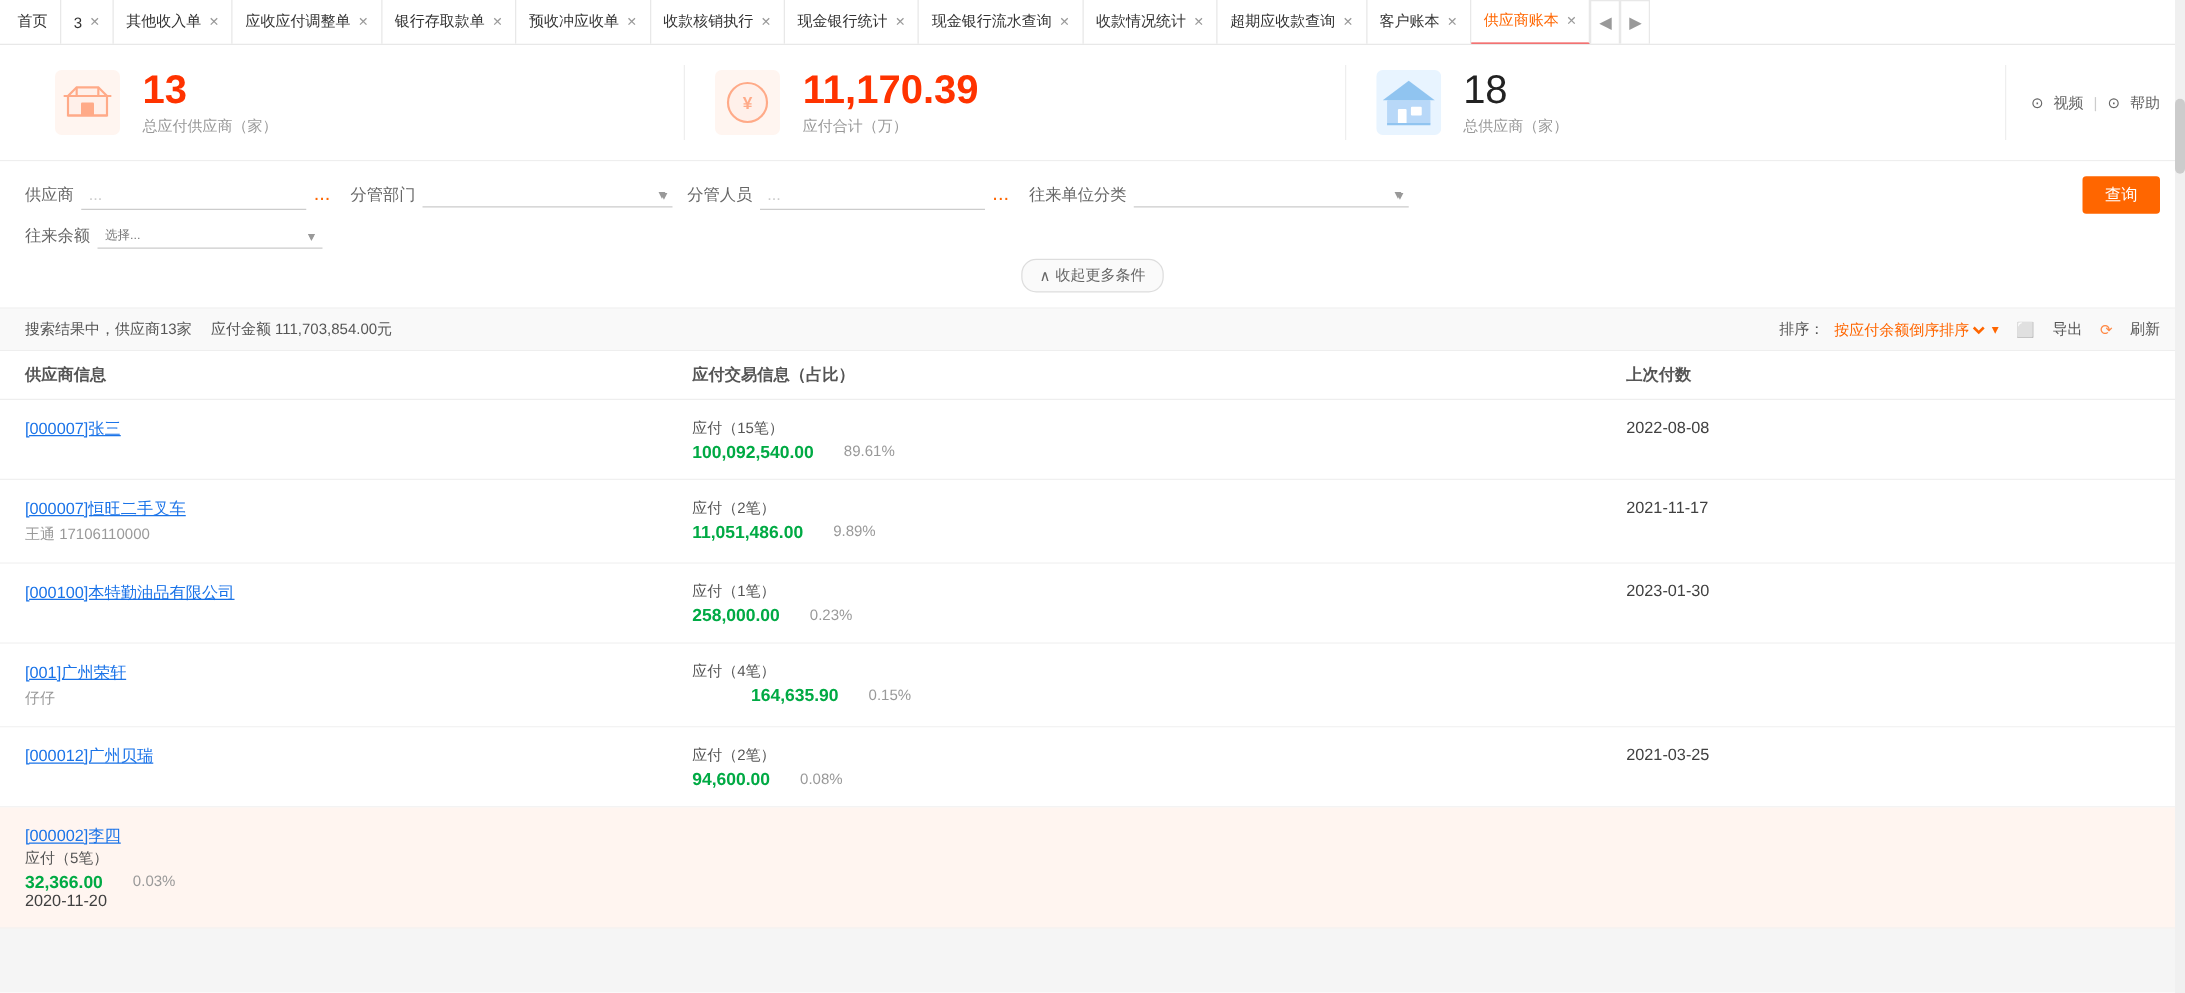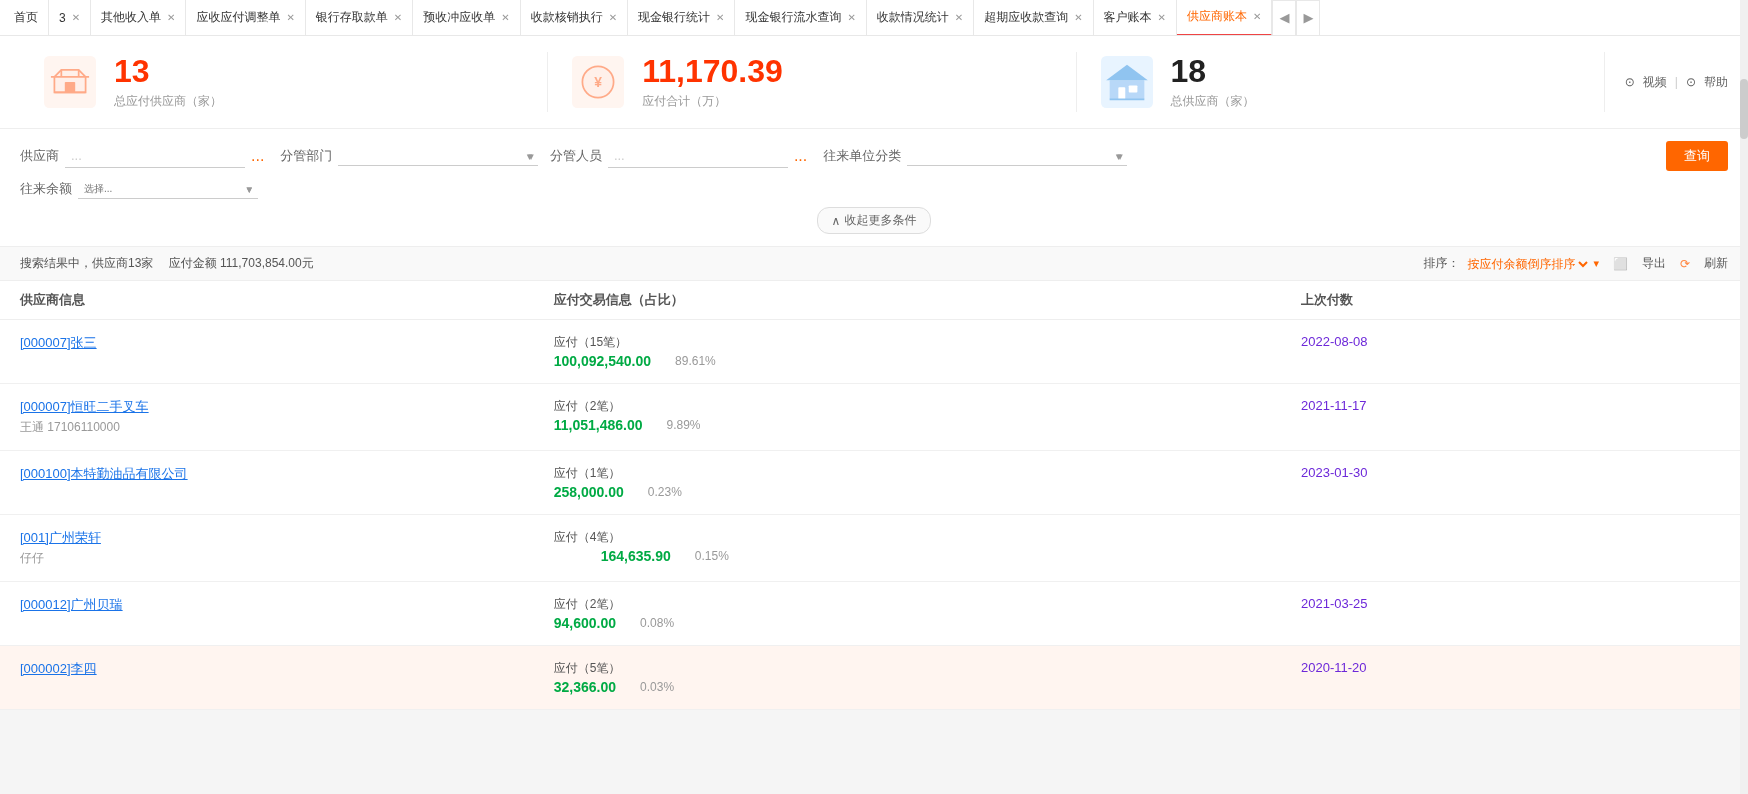--- a/index.html
+++ b/index.html
@@ -26,21 +26,21 @@
     .summary-card {
       display: flex; align-items: center; gap: 14px; flex: 1; padding: 0 20px;
       border-right: 1px solid #eee;
     }
     .summary-card:last-child { border-right: none; }
     .card-icon { width: 60px; height: 60px; display: flex; align-items: center; justify-content: center; border-radius: 8px; }
     .card-icon svg { width: 52px; height: 52px; }
     .card-content {}
     .card-number { font-size: 32px; font-weight: bold; color: #ff3300; line-height: 1.1; }
     .card-label { font-size: 12px; color: #999; margin-top: 4px; }
-    .card-number-dark { font-size: 32px; font-weight: bold; color: #222; line-height: 1.1; }
+    .card-number-dark { font-size: 32px; font-weight: normal; color: #222; line-height: 1.1; }
 
     .top-right-links {
       display: flex; align-items: center; gap: 8px; font-size: 12px; color: #666;
       padding-left: 20px; flex-shrink: 0;
     }
     .top-right-links span { cursor: pointer; }
     .top-right-links .sep { color: #ccc; }
 
     
     .filter-section {
@@ -99,21 +99,21 @@
     .table-row {
       display: flex; align-items: flex-start; padding: 14px 20px;
       border-bottom: 1px solid #f0f0f0; background: #fff;
     }
     .table-row.highlighted { background: #fff5f0; }
     .supplier-name { color: #1a73e8; font-size: 13px; cursor: pointer; text-decoration: underline; }
     .supplier-contact { color: #999; font-size: 12px; margin-top: 3px; }
     .trans-label { font-size: 12px; color: #555; }
     .trans-amount { font-size: 14px; color: #00aa44; font-weight: bold; }
     .trans-percent { font-size: 12px; color: #999; margin-left: 12px; }
-    .last-pay-date { font-size: 13px; color: #6d28d9; }
+    .last-pay-date { font-size: 13px; color: #404040; }
 
     .scrollbar-track {
       position: fixed; right: 0; top: 0; width: 8px; height: 100%; background: #f0f0f0;
     }
     .scrollbar-thumb {
       position: absolute; width: 100%; top: 10%; height: 60px; background: #ccc; border-radius: 4px;
     }
   </style>
 </head>
 <body>
@@ -379,21 +379,21 @@
         <div class="trans-label">应付（2笔）</div>
         <div style="display:flex; align-items:center; gap:12px; margin-top:2px;">
           <span class="trans-amount">94,600.00</span>
           <span class="trans-percent">0.08%</span>
         </div>
       </div>
       <div class="col-last-pay">
         <span class="last-pay-date">2021-03-25</span>
       </div>
     </div>
-      <div class="table-row highlighted" style="background: rgb(255, 245, 240);">
+      <div class="table-row highlighted" style="background: rgb(255, 245, 240); flex-direction: column;">
       <div class="col-supplier">
         <div class="supplier-name">[000002]李四</div>
 
       </div>
       <div class="col-transaction">
         <div class="trans-label">应付（5笔）</div>
         <div style="display:flex; align-items:center; gap:12px; margin-top:2px;">
           <span class="trans-amount">32,366.00</span>
           <span class="trans-percent">0.03%</span>
         </div>

